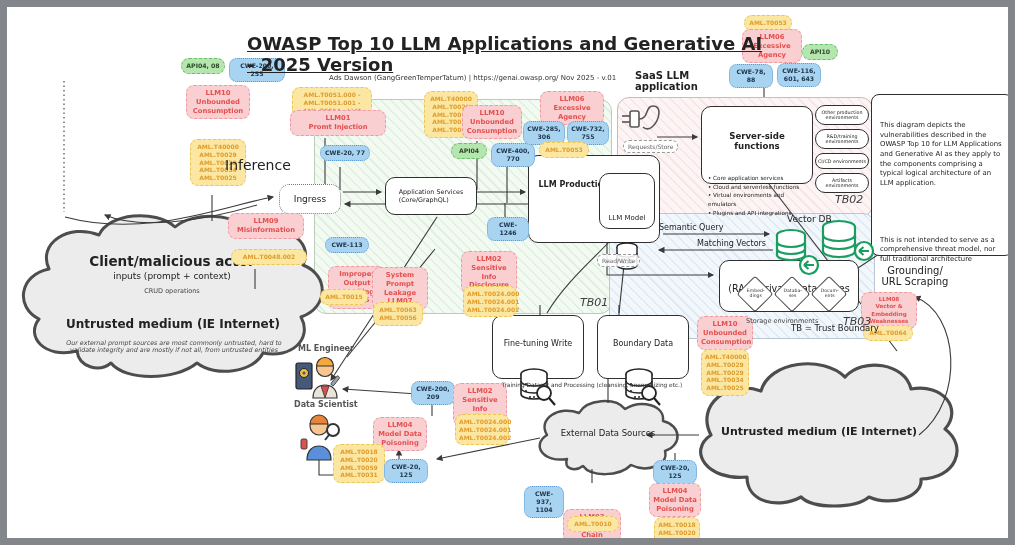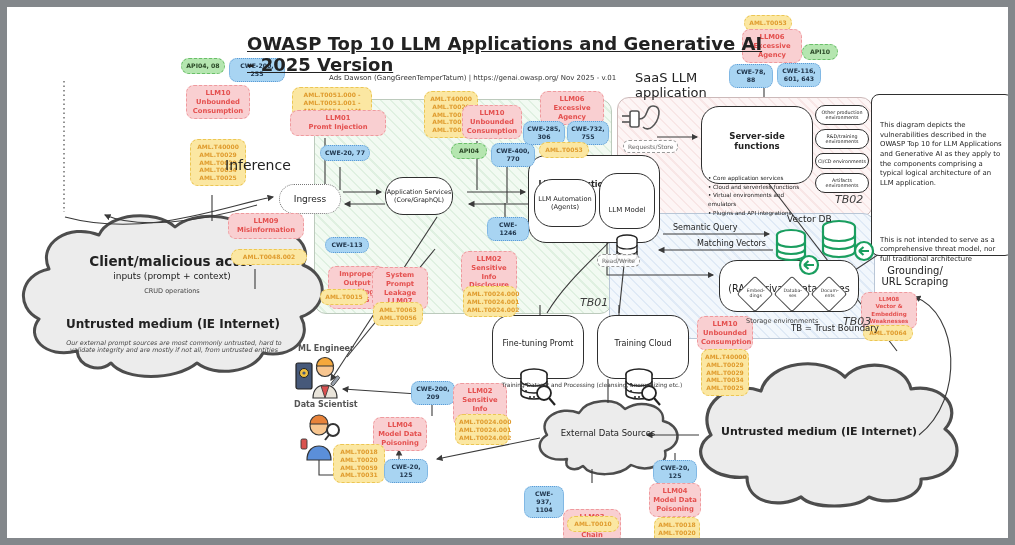--- a/index.html
+++ b/index.html
@@ -8,21 +8,21 @@
   .abs{position:absolute;}
   .tb{position:absolute;border-radius:12px;z-index:1;}
   .tb01{background:repeating-linear-gradient(45deg,rgba(110,180,120,.14) 0 1.5px,transparent 1.5px 7px),#f2faf2;border:1px solid #bccabc;}
   .tb02{background:repeating-linear-gradient(45deg,rgba(215,130,130,.13) 0 1.5px,transparent 1.5px 7px),#fdf5f5;border:1px solid #ccb9b9;}
   .tb03{background:repeating-linear-gradient(45deg,rgba(100,145,205,.13) 0 1.5px,transparent 1.5px 7px),#f2f7fc;border:1px solid #b9c6d6;}
   .badge{position:absolute;z-index:6;border-radius:8px;padding:3px 3px;font-size:6.8px;line-height:1.3;font-weight:bold;text-align:center;white-space:pre-line;box-sizing:border-box;}
   .pink{background:#f9cfd1;border:1.5px dashed #ef9a9e;color:#e4504f;}
   .yellow{background:#fbe7a2;border:1.5px dashed #ecc653;color:#df9b2d;font-size:6px;}
   .blue{background:#a8d4f2;border:1.5px dotted #5b9bd5;color:#20364d;font-size:6.2px;}
   .green{background:#b5e6b0;border:1.5px dashed #6abf69;color:#2c4a28;font-size:6.2px;}
-  .node{position:absolute;z-index:4;background:#fff;border:1.6px solid #2f2f2f;border-radius:18px;box-sizing:border-box;color:#222;white-space:pre-line;}
+  .node{position:absolute;z-index:4;background:#fff;border:1.6px solid #2f2f2f;border-radius:10px;box-sizing:border-box;color:#222;white-space:pre-line;}
   .node .ttl{font-weight:bold;text-align:center;}
   .lbl{position:absolute;z-index:7;color:#222;white-space:pre-line;}
   .dotlbl{position:absolute;z-index:7;border:1px dashed #999;border-radius:6px;background:rgba(255,255,255,.85);font-size:6px;color:#666;padding:2px 4px;}
   .tbtag{font-weight:normal;font-style:italic;font-size:11px;color:#3c3c3c;}
   svg{display:block;}
   #wires{position:absolute;left:0;top:0;z-index:2;pointer-events:none;}
   .ctext{z-index:3;text-align:center;}
   .diamond{position:absolute;width:24px;height:24px;border:1.2px solid #4a4a4a;background:#fff;transform:rotate(45deg);border-radius:3px;}
   .diamond span{position:absolute;left:-6px;top:6px;width:36px;transform:rotate(-45deg);font-size:4.6px;text-align:center;color:#333;display:block;}
 </style>
@@ -91,21 +91,21 @@
       <path d="M692 428 H640" marker-end="url(#ah)"></path>
       <path d="M533 431 L430 452" marker-end="url(#ah)"></path>
       <path d="M585 462 V476"></path>
       <path d="M668 446 V453"></path>
       <path d="M312 452 V468 H360"></path>
     </g>
   </svg>
 
   <div class="lbl" style="left:240px;top:26px;width:520px;font-size:18px;font-weight:bold;text-align:left;text-decoration:underline;">OWASP Top 10 LLM Applications and Generative AI - 2025 Version</div>
   <div class="lbl" style="left:322px;top:67px;width:300px;font-size:7px;color:#333;">Ads Dawson (GangGreenTemperTatum) | https://genai.owasp.org/  Nov 2025 - v.01</div>
-  <div class="lbl" style="left:628px;top:63px;width:110px;font-size:13px;font-weight:normal;">SaaS LLM application</div>
+  <div class="lbl" style="left:628px;top:63px;width:110px;font-size:10px;font-weight:bold;">SaaS LLM application</div>
 
   <div class="badge green" style="left:174px;top:51px;width:44px;">API04, 08</div>
   <div class="badge blue" style="left:222px;top:51px;width:56px;">CWE-200, 255</div>
   <div class="badge pink" style="left:179px;top:78px;width:64px;">LLM10
 Unbounded
 Consumption</div>
   <div class="badge yellow" style="left:183px;top:132px;width:56px;">AML.T40000
 AML.T0029
 AML.T0029
 AML.T0034
@@ -199,30 +199,28 @@
   <div class="badge blue" style="left:646px;top:453px;width:44px;">CWE-20, 125</div>
   <div class="badge pink" style="left:642px;top:476px;width:52px;">LLM04
 Model Data
 Poisoning</div>
   <div class="badge yellow" style="left:647px;top:510px;width:46px;">AML.T0018
 AML.T0020
 AML.T0059
 AML.T0031</div>
 
   <div class="node" style="left:272px;top:177px;width:62px;height:30px;border-style:dotted;border-color:#777;display:flex;align-items:center;justify-content:center;font-size:9px;">Ingress</div>
-  <div class="node" style="left:378px;top:170px;width:68px;height:38px;display:flex;align-items:center;justify-content:center;font-size:6.4px;text-align:center;">Application Services
+  <div class="node" style="left:378px;top:170px;width:92px;height:38px;display:flex;align-items:center;justify-content:center;font-size:6.4px;text-align:left;">Application Services
 (Core/GraphQL)</div>
 
   <div class="node" style="left:521px;top:148px;width:132px;height:88px;">
     <div class="ttl" style="margin-top:5px;font-size:8px;">LLM Production Services</div>
   </div>
-  <div class="node" style="left:527px;top:172px;width:62px;height:48px;display:flex;align-items:center;justify-content:center;font-size:6.6px;text-align:center;">LLM Automation
-(Agents)</div>
   <div class="node" style="left:592px;top:166px;width:56px;height:56px;text-align:center;">
-    <div style="font-size:7px;margin-top:13px;">LLM Model</div>
+    <div style="font-size:7px;margin-top:21px;">LLM Model</div>
     <svg width="26" height="30" viewBox="0 0 26 30" style="margin:1px auto 0;">
       <ellipse cx="13" cy="5" rx="10" ry="4" fill="#fff" stroke="#222" stroke-width="1.4"></ellipse>
       <path d="M3 5 V23 c0 2.2 4.5 4 10 4 s10 -1.8 10 -4 V5" fill="#fff" stroke="#222" stroke-width="1.4"></path>
       <path d="M3 11 c0 2.2 4.5 4 10 4 s10 -1.8 10 -4" fill="none" stroke="#222" stroke-width="1.2"></path>
       <path d="M3 17 c0 2.2 4.5 4 10 4 s10 -1.8 10 -4" fill="none" stroke="#222" stroke-width="1.2"></path>
     </svg>
   </div>
 
   <div class="node" style="left:694px;top:99px;width:112px;height:78px;padding:5px 6px;">
     <div class="ttl" style="font-size:8.6px;">Server-side functions</div>
@@ -243,36 +241,36 @@
     <div class="ttl" style="font-size:9.6px;margin-top:3px;font-weight:normal;">(RAG) private data stores</div>
     <div class="diamond" style="left:22px;top:20px;"><span>Embed-
 dings</span></div>
     <div class="diamond" style="left:59px;top:20px;"><span>Databa-
 ses</span></div>
     <div class="diamond" style="left:96px;top:20px;"><span>Docum-
 ents</span></div>
   </div>
 
   <div class="node" style="left:485px;top:308px;width:92px;height:64px;text-align:center;">
-    <div style="font-size:8px;margin-top:4px;">Fine-tuning Promt</div>
+    <div style="font-size:8px;margin-top:4px;">Fine-tuning Write</div>
     <svg width="42" height="42" viewBox="0 0 42 42" style="margin:0 auto;">
       <ellipse cx="17" cy="7" rx="13" ry="5" fill="#fff" stroke="#222" stroke-width="1.6"></ellipse>
       <path d="M4 7 V27 c0 2.8 5.8 5 13 5 s13 -2.2 13 -5 V7" fill="#fff" stroke="#222" stroke-width="1.6"></path>
       <path d="M4 14 c0 2.8 5.8 5 13 5 s13 -2.2 13 -5" fill="none" stroke="#222" stroke-width="1.3"></path>
       <path d="M4 21 c0 2.8 5.8 5 13 5 s13 -2.2 13 -5" fill="none" stroke="#222" stroke-width="1.3"></path>
       <circle cx="9" cy="17" r="1" fill="#222"></circle>
           <circle cx="9" cy="24" r="1" fill="#222"></circle>
       <circle cx="13" cy="30" r="1" fill="#222"></circle>
           <circle cx="17" cy="30" r="1" fill="#222"></circle>
       <circle cx="27" cy="26" r="7" fill="#fff" stroke="#222" stroke-width="1.8"></circle>
       <line x1="32" y1="31" x2="38" y2="38" stroke="#222" stroke-width="2.2"></line>
     </svg>
   </div>
   <div class="node" style="left:590px;top:308px;width:92px;height:64px;text-align:center;">
-    <div style="font-size:8px;margin-top:4px;">Training Cloud</div>
+    <div style="font-size:8px;margin-top:4px;">Boundary Data</div>
     <svg width="42" height="42" viewBox="0 0 42 42" style="margin:0 auto;">
       <ellipse cx="17" cy="7" rx="13" ry="5" fill="#fff" stroke="#222" stroke-width="1.6"></ellipse>
       <path d="M4 7 V27 c0 2.8 5.8 5 13 5 s13 -2.2 13 -5 V7" fill="#fff" stroke="#222" stroke-width="1.6"></path>
       <path d="M4 14 c0 2.8 5.8 5 13 5 s13 -2.2 13 -5" fill="none" stroke="#222" stroke-width="1.3"></path>
       <path d="M4 21 c0 2.8 5.8 5 13 5 s13 -2.2 13 -5" fill="none" stroke="#222" stroke-width="1.3"></path>
       <circle cx="9" cy="17" r="1" fill="#222"></circle>
           <circle cx="9" cy="24" r="1" fill="#222"></circle>
       <circle cx="13" cy="30" r="1" fill="#222"></circle>
           <circle cx="17" cy="30" r="1" fill="#222"></circle>
       <circle cx="27" cy="26" r="7" fill="#fff" stroke="#222" stroke-width="1.8"></circle>
@@ -323,21 +321,21 @@
   <svg class="abs" style="left:292px;top:404px;z-index:5;" width="44" height="50" viewBox="0 0 44 50">
     <circle cx="20" cy="15" r="9" fill="#f8c690" stroke="#333" stroke-width="1.2"></circle>
     <path d="M11 13 a9 9 0 0 1 18 0 z" fill="#e8833a" stroke="#333" stroke-width="1.2"></path>
     <path d="M8 49 c0 -10 6 -14 12 -14 s12 4 12 14 z" fill="#5b8fd9" stroke="#333" stroke-width="1.2"></path>
     <circle cx="34" cy="19" r="6" fill="none" stroke="#333" stroke-width="2"></circle>
     <line x1="30" y1="24" x2="26" y2="29" stroke="#333" stroke-width="2"></line>
     <rect x="2" y="28" width="6" height="10" rx="1.5" fill="#d9534f" stroke="#333" stroke-width="0.9"></rect>
   </svg>
 
   <div class="lbl" style="left:218px;top:150px;font-size:14px;">Inference</div>
-  <div class="lbl" style="left:652px;top:216px;font-size:8px;padding-left:14px;">Semantic Query</div>
+  <div class="lbl" style="left:652px;top:216px;font-size:8px;">Semantic Query</div>
   <div class="lbl" style="left:690px;top:232px;font-size:8px;">Matching Vectors</div>
   <div class="lbl" style="left:780px;top:207px;font-size:9px;">Vector DB</div>
   <div class="dotlbl" style="left:616px;top:133px;">Requests/Store</div>
   <div class="dotlbl" style="left:590px;top:247px;">Read/Write</div>
   <div class="lbl" style="left:868px;top:258px;width:80px;font-size:10px;text-align:center;">Grounding/
 URL Scraping</div>
   <div class="lbl" style="left:784px;top:316px;font-size:8.5px;">TB = Trust Boundary</div>
   <div class="lbl" style="left:739px;top:310px;font-size:6.5px;color:#444;">Storage environments</div>
   <div class="lbl tbtag" style="left:573px;top:289px;">TB01</div>
   <div class="lbl tbtag" style="left:828px;top:186px;">TB02</div>

